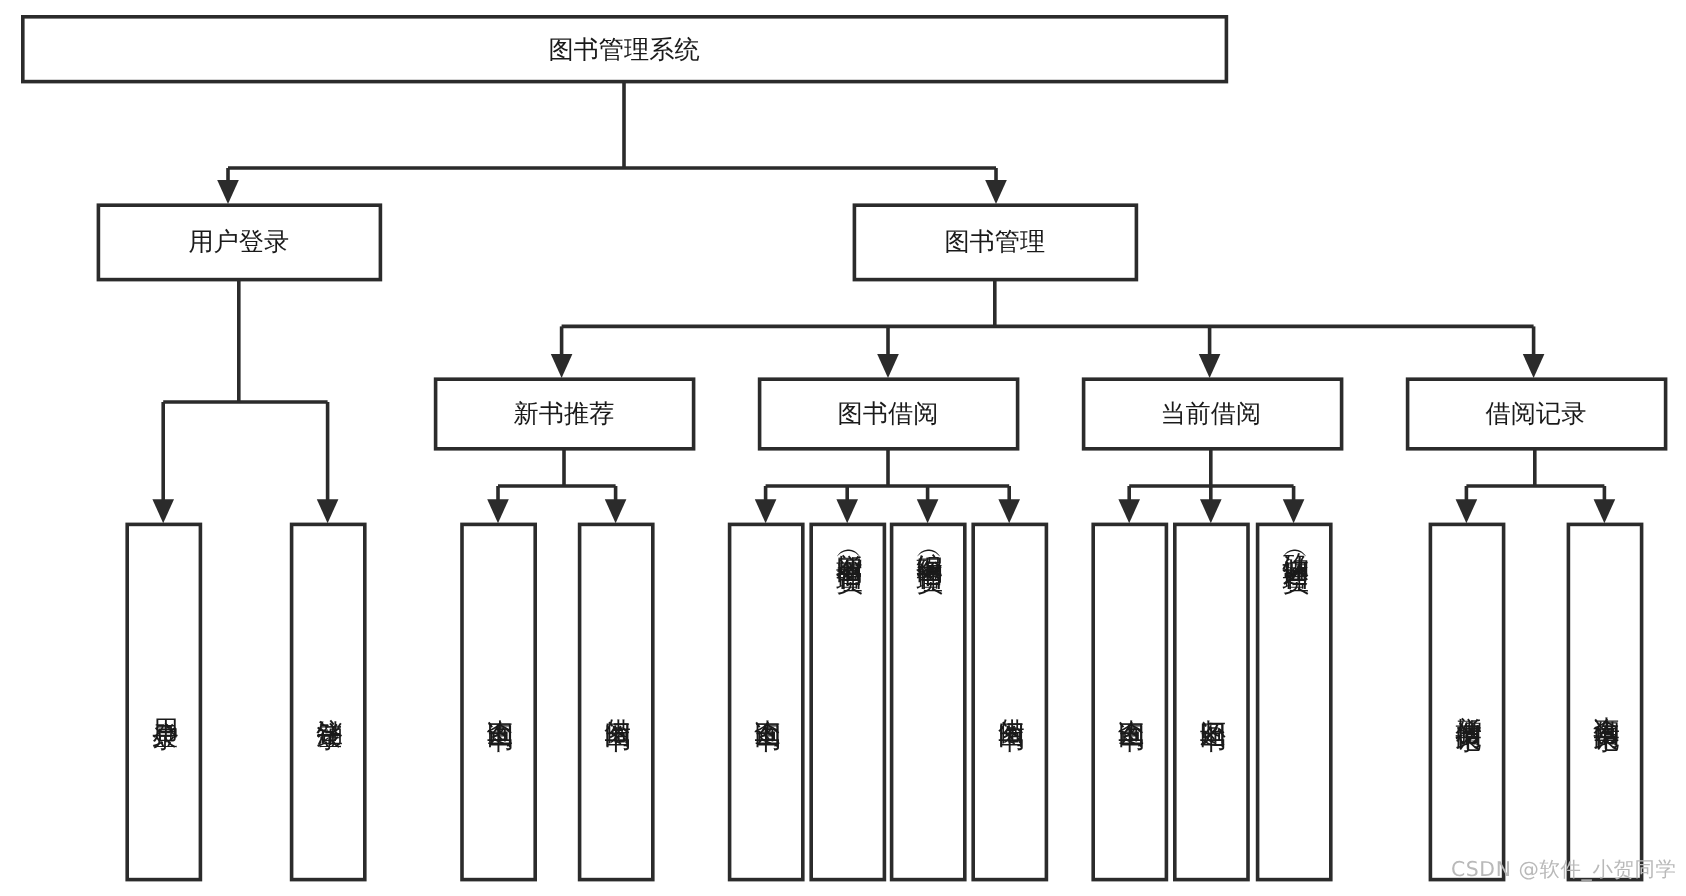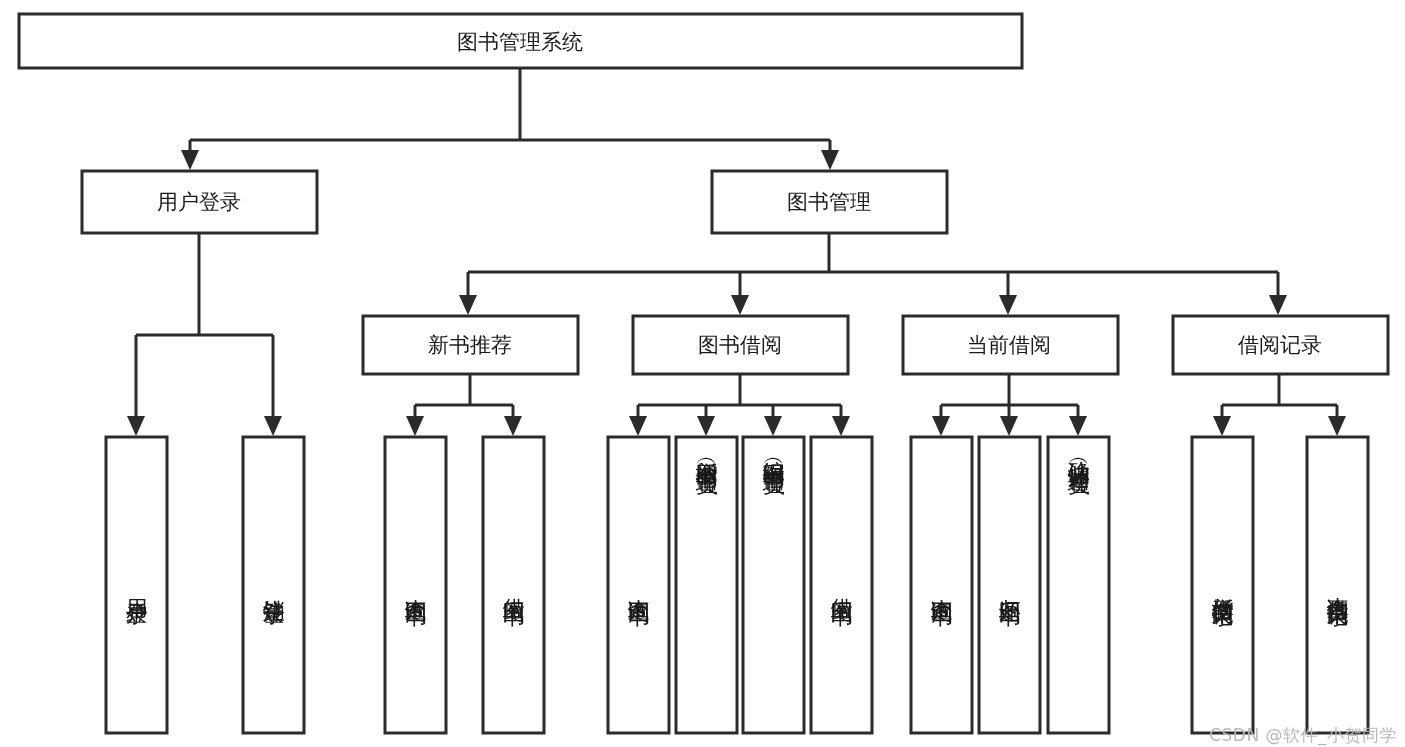--- a/index.html
+++ b/index.html
@@ -63,21 +63,21 @@
     font-size: 22px;
     line-height: 1.12;
     letter-spacing: 2px;
     color: #1a1a1a;
     white-space: nowrap;
     text-align: center;
   }
   .watermark {
     position: absolute;
     right: 8px;
-    bottom: 0;
+    bottom: 11px;
     font-family: "DejaVu Sans", "Liberation Sans", sans-serif;
     font-size: 17px;
     color: #b9b9b9;
     letter-spacing: 0.5px;
     white-space: nowrap;
   }
 </style>
 </head>
 <body>
 

